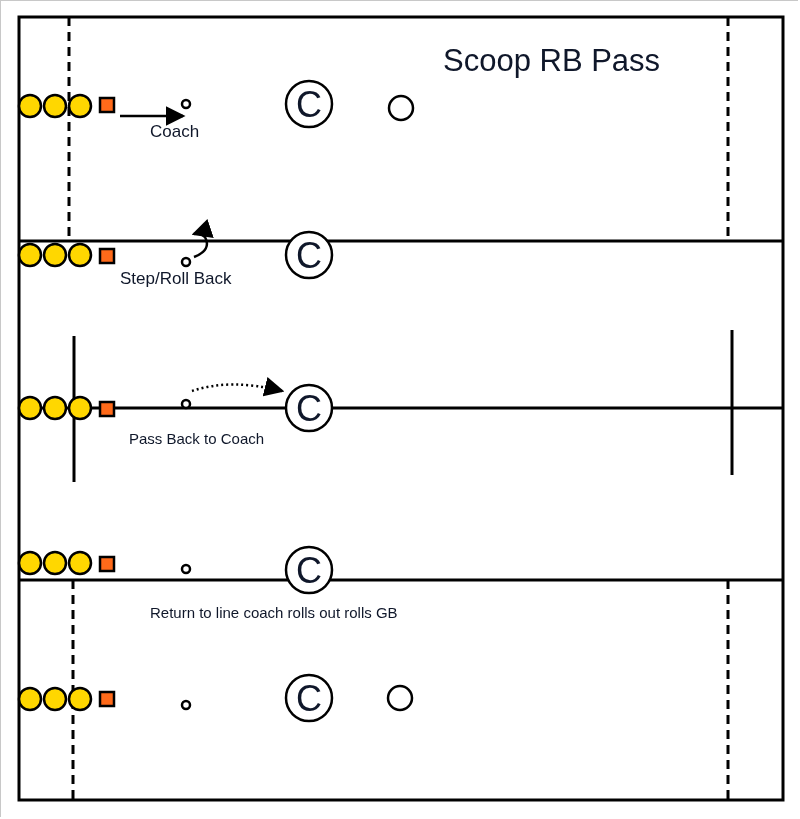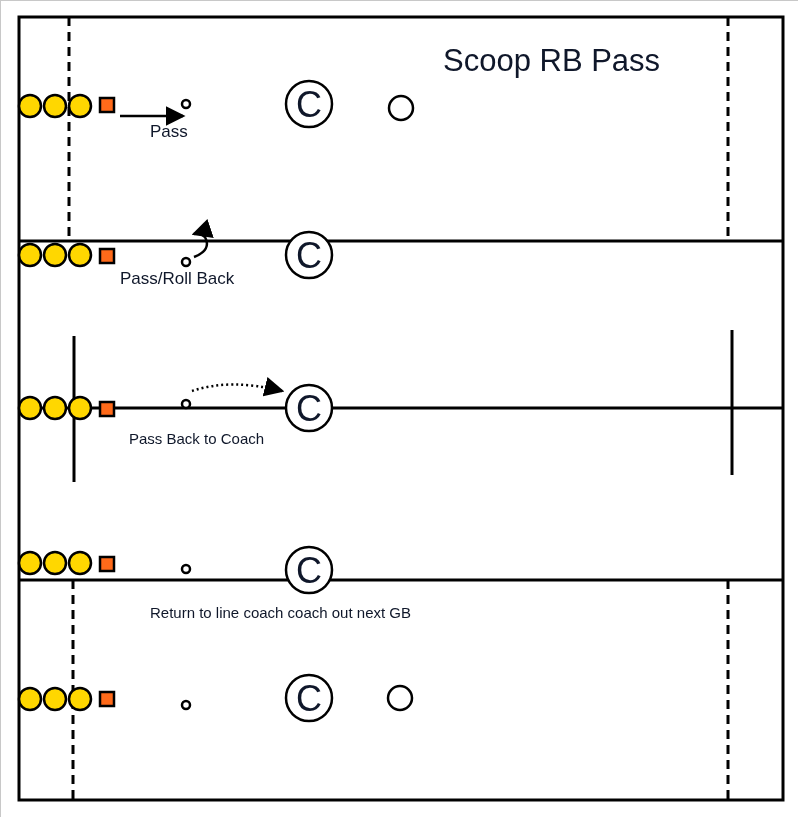--- a/index.html
+++ b/index.html
@@ -89,16 +89,16 @@
   <circle cx="400" cy="698" r="12" fill="#fff" stroke="#000" stroke-width="2.5"></circle>
 </svg>
 
 <div class="lbl" style="left:296px;top:84px;font-size:36px;">C</div>
 <div class="lbl" style="left:296px;top:235px;font-size:36px;">C</div>
 <div class="lbl" style="left:296px;top:388px;font-size:36px;">C</div>
 <div class="lbl" style="left:296px;top:550px;font-size:36px;">C</div>
 <div class="lbl" style="left:296px;top:678px;font-size:36px;">C</div>
 
 <div class="lbl title" style="left:443px;top:43px;">Scoop RB Pass</div>
-<div class="lbl small" style="left:150px;top:122px;">Pass</div>
-<div class="lbl small" style="left:120px;top:269px;">Pass/Roll Back</div>
+<div class="lbl small" style="left:150px;top:122px;">Coach</div>
+<div class="lbl small" style="left:120px;top:269px;">Step/Roll Back</div>
 <div class="lbl smaller" style="left:129px;top:430px;">Pass Back to Coach</div>
-<div class="lbl smaller" style="left:150px;top:604px;">Return to line coach coach out next GB</div>
+<div class="lbl smaller" style="left:150px;top:604px;">Return to line coach rolls out rolls GB</div>
 
 </body></html>

